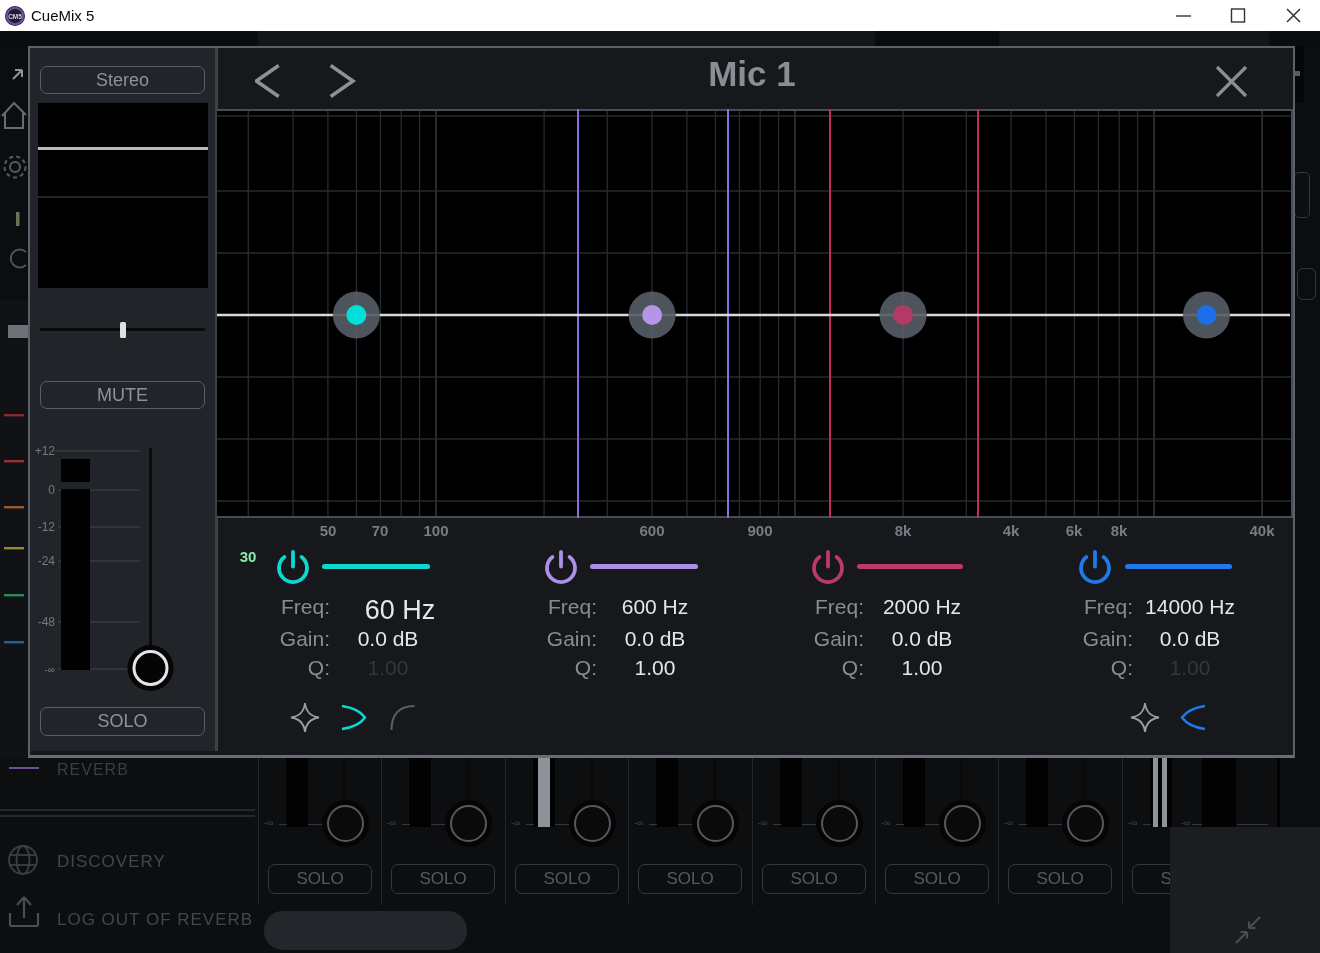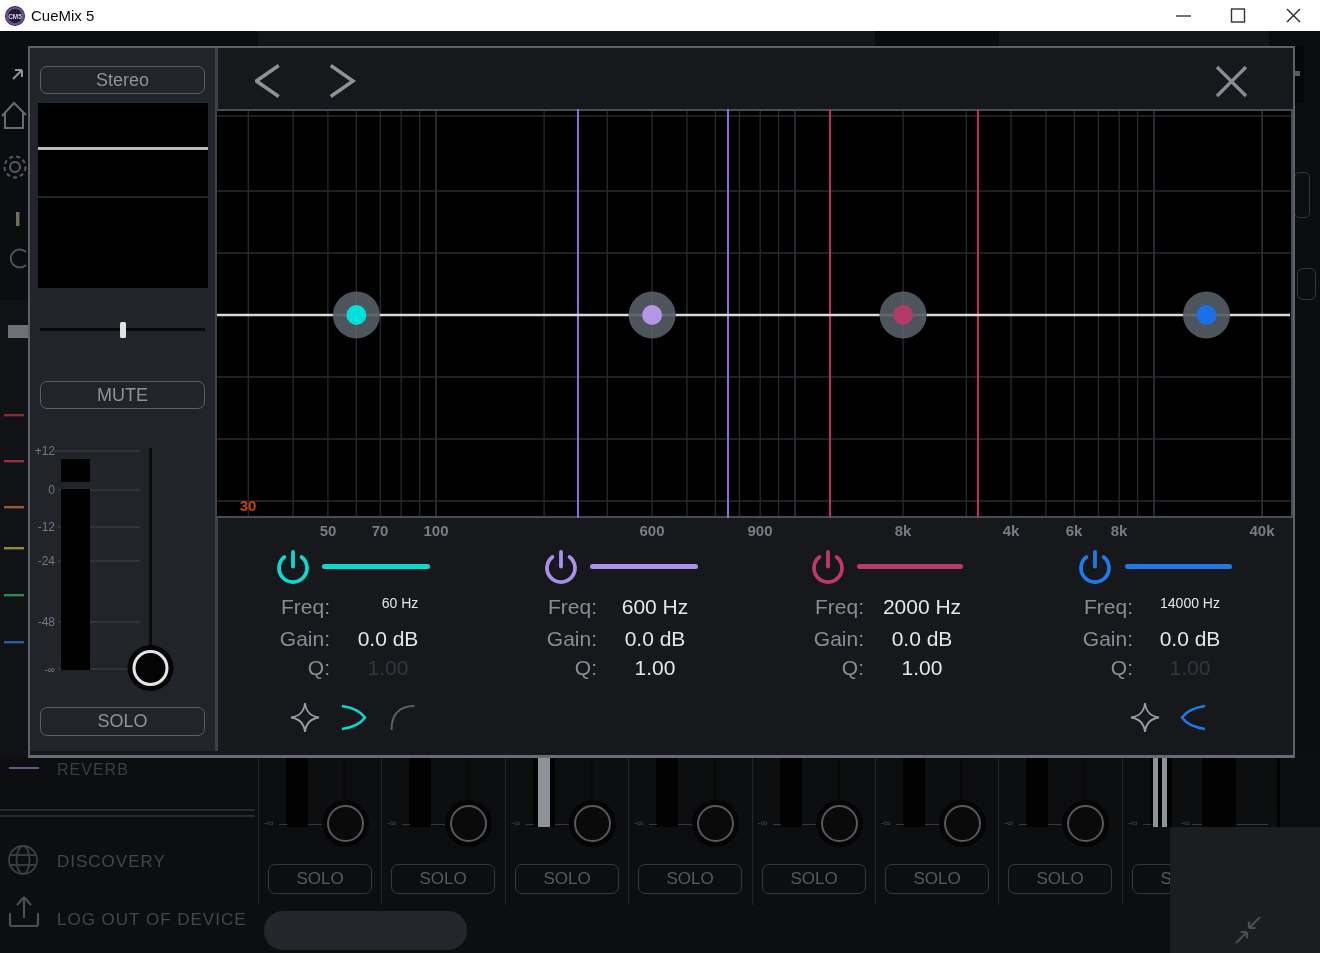--- a/index.html
+++ b/index.html
@@ -68,21 +68,21 @@
       <line x1="3" y1="21" x2="29" y2="21"></line>
     </g>
   </svg>
   <div class="abs" style="left:57px;top:852px;font-size:17px;letter-spacing:1px;color:#43464d;">DISCOVERY</div>
   <svg class="abs" style="left:8px;top:893px;" width="34" height="35" viewBox="0 0 34 35">
     <g stroke="#4a4e55" stroke-width="2.2" fill="none">
       <path d="M2 20 L2 31 Q2 33 4 33 L28 33 Q30 33 30 31 L30 20"></path>
       <path d="M16 25 L16 4 M16 4 L9 12 M16 4 L23 12"></path>
     </g>
   </svg>
-  <div class="abs" style="left:57px;top:910px;font-size:17px;letter-spacing:1px;color:#43464d;">LOG OUT OF DEVICE</div>
+  <div class="abs" style="left:57px;top:910px;font-size:17px;letter-spacing:1px;color:#43464d;">LOG OUT OF REVERB</div>
 
   <div class="abs" style="left:258px;top:757px;width:1062px;height:196px;background:#0d0e10;"></div>
   <div id="mixer">
       <div class="abs" style="left:1181px;top:818px;font-size:9px;color:#44474d;">-∞</div>
       <div class="abs" style="left:1192px;top:824px;width:10px;height:1px;background:#34373c;"></div>
       <div class="abs" style="left:1202px;top:757px;width:34px;height:70px;background:#020203;"></div>
       <div class="abs" style="left:1237px;top:824px;width:31px;height:1px;background:#34373c;"></div>
       <div class="abs" style="left:1277px;top:757px;width:3px;height:70px;background:#020203;"></div>
       <div class="abs" style="left:258px;top:757px;width:1px;height:148px;background:#24262b;"></div>
       <div class="abs" style="left:286px;top:757px;width:22px;height:70px;background:#020203;"></div>
@@ -208,20 +208,21 @@
     <circle cx="120.5" cy="228" r="23" fill="#060607"></circle>
     <circle cx="120.5" cy="228" r="16.5" fill="#050506" stroke="#e4e5e6" stroke-width="3"></circle>
   </svg>
   <div class="abs" style="left:40px;top:707px;width:163px;height:27px;border:1.5px solid #5a5e66;border-radius:7px;
        color:#8e929a;font-size:18px;text-align:center;line-height:27px;">SOLO</div>
 
   <svg class="abs" style="left:255px;top:64px;" width="110" height="34" viewBox="0 0 110 34">
     <path d="M23.7 1.5 L1.4 17 L23.7 32.5" stroke="#8e9196" stroke-width="3.5" fill="none"></path>
     <path d="M75.7 1.5 L98 17 L75.7 32.5" stroke="#8e9196" stroke-width="3.5" fill="none"></path>
   </svg>
+  <div class="abs" style="left:600px;top:54px;width:304px;text-align:center;font-size:35px;font-weight:bold;color:#8a8d93;">Mic 1</div>
   <svg class="abs" style="left:1215px;top:65px;" width="33" height="33" viewBox="0 0 33 33">
     <path d="M2 2 L31 31 M31 2 L2 31" stroke="#8a8d93" stroke-width="3.2" fill="none"></path>
   </svg>
 
   <svg id="graph" class="abs" style="left:217px;top:109px;" width="1076" height="409" viewBox="0 0 1076 409">
       <rect x="0" y="0" width="1076" height="409" fill="#000000"></rect>
       <line x1="31.3" y1="0" x2="31.3" y2="409" stroke="#262b32" stroke-width="1.3"></line>
       <line x1="76.1" y1="0" x2="76.1" y2="409" stroke="#262b32" stroke-width="1.3"></line>
       <line x1="110.9" y1="0" x2="110.9" y2="409" stroke="#262b32" stroke-width="1.3"></line>
       <line x1="139.4" y1="0" x2="139.4" y2="409" stroke="#262b32" stroke-width="1.3"></line>
@@ -273,41 +274,41 @@
       <circle cx="686.1" cy="206" r="23.5" fill="#4e545c"></circle>
       <line x1="686.1" y1="182.5" x2="686.1" y2="229.5" stroke="#565c64" stroke-width="1.3"></line>
       <line x1="662.6" y1="206" x2="709.6" y2="206" stroke="#626870" stroke-width="2.5"></line>
       <circle cx="686.1" cy="206" r="10" fill="#b23a64"></circle>
       <circle cx="989.5" cy="206" r="23.5" fill="#4e545c"></circle>
       <line x1="966.0" y1="206" x2="1013.0" y2="206" stroke="#626870" stroke-width="2.5"></line>
       <circle cx="989.5" cy="206" r="10" fill="#1b6fe8"></circle>
     </svg>
 
   <div id="axis">
-      <div class="abs" style="left:218px;top:497px;width:60px;text-align:center;font-size:15px;font-weight:bold;color:#c2410c;">30</div>
+      <div class="abs" style="left:218px;top:548px;width:60px;text-align:center;font-size:15px;font-weight:bold;color:#86efac;">30</div>
       <div class="abs" style="left:298px;top:522px;width:60px;text-align:center;font-size:15px;font-weight:bold;color:#777c85;">50</div>
       <div class="abs" style="left:350px;top:522px;width:60px;text-align:center;font-size:15px;font-weight:bold;color:#777c85;">70</div>
       <div class="abs" style="left:406px;top:522px;width:60px;text-align:center;font-size:15px;font-weight:bold;color:#777c85;">100</div>
       <div class="abs" style="left:622px;top:522px;width:60px;text-align:center;font-size:15px;font-weight:bold;color:#777c85;">600</div>
       <div class="abs" style="left:730px;top:522px;width:60px;text-align:center;font-size:15px;font-weight:bold;color:#777c85;">900</div>
       <div class="abs" style="left:873px;top:522px;width:60px;text-align:center;font-size:15px;font-weight:bold;color:#777c85;">8k</div>
       <div class="abs" style="left:981px;top:522px;width:60px;text-align:center;font-size:15px;font-weight:bold;color:#777c85;">4k</div>
       <div class="abs" style="left:1044px;top:522px;width:60px;text-align:center;font-size:15px;font-weight:bold;color:#777c85;">6k</div>
       <div class="abs" style="left:1089px;top:522px;width:60px;text-align:center;font-size:15px;font-weight:bold;color:#777c85;">8k</div>
       <div class="abs" style="left:1232px;top:522px;width:60px;text-align:center;font-size:15px;font-weight:bold;color:#777c85;">40k</div>
     </div>
 
   <div id="bands">
       <svg class="abs" style="left:275px;top:545px;" width="36" height="40" viewBox="0 0 36 40">
         <path d="M26.6 12 A14 14 0 1 1 9.4 12" fill="none" stroke="#0cd8d2" stroke-width="3.8" stroke-linecap="round"></path>
         <line x1="18" y1="7" x2="18" y2="21.5" stroke="#0cd8d2" stroke-width="3.8" stroke-linecap="round"></line>
       </svg>
       <div class="abs" style="left:322px;top:564px;width:108px;height:5px;border-radius:2.5px;background:#0cd8d2;"></div>
       <div class="abs" style="left:210px;top:595px;width:120px;text-align:right;font-size:21px;color:#888c94;">Freq:</div>
-      <div class="abs" style="left:298px;top:595px;width:180px;text-align:center;font-size:14px;color:#e4e6e8;padding-left:12px;">60 Hz</div>
+      <div class="abs" style="left:298px;top:595px;width:180px;text-align:center;font-size:27px;color:#e4e6e8;padding-left:12px;">60 Hz</div>
       <div class="abs" style="left:210px;top:627px;width:120px;text-align:right;font-size:21px;color:#888c94;">Gain:</div>
       <div class="abs" style="left:298px;top:627px;width:180px;text-align:center;font-size:21px;color:#e4e6e8;">0.0 dB</div>
       <div class="abs" style="left:210px;top:656px;width:120px;text-align:right;font-size:21px;color:#888c94;">Q:</div>
       <div class="abs" style="left:298px;top:656px;width:180px;text-align:center;font-size:21px;color:#33373d;">1.00</div>
       <svg class="abs" style="left:290px;top:702px;" width="30" height="31" viewBox="0 0 30 31">
         <path d="M15 1 C15.9 9.5 20 14.2 29 15.5 C20 16.8 15.9 21.5 15 30 C14.1 21.5 10 16.8 1 15.5 C10 14.2 14.1 9.5 15 1 Z" fill="none" stroke="#999ea6" stroke-width="1.8"></path>
       </svg>
       <svg class="abs" style="left:341px;top:704px;" width="26" height="27" viewBox="0 0 26 27">
         <path d="M1 2 C13 3.8 20.5 8.5 24 13.5 C20.5 18.5 13 23.2 1 25" fill="none" stroke="#0cd8d2" stroke-width="2.5"></path>
       </svg>
@@ -335,21 +336,21 @@
       <div class="abs" style="left:744px;top:627px;width:120px;text-align:right;font-size:21px;color:#888c94;">Gain:</div>
       <div class="abs" style="left:832px;top:627px;width:180px;text-align:center;font-size:21px;color:#e4e6e8;">0.0 dB</div>
       <div class="abs" style="left:744px;top:656px;width:120px;text-align:right;font-size:21px;color:#888c94;">Q:</div>
       <div class="abs" style="left:832px;top:656px;width:180px;text-align:center;font-size:21px;color:#e4e6e8;">1.00</div>
       <svg class="abs" style="left:1077px;top:545px;" width="36" height="40" viewBox="0 0 36 40">
         <path d="M26.6 12 A14 14 0 1 1 9.4 12" fill="none" stroke="#2079e8" stroke-width="3.8" stroke-linecap="round"></path>
         <line x1="18" y1="7" x2="18" y2="21.5" stroke="#2079e8" stroke-width="3.8" stroke-linecap="round"></line>
       </svg>
       <div class="abs" style="left:1125px;top:564px;width:107px;height:5px;border-radius:2.5px;background:#2079e8;"></div>
       <div class="abs" style="left:1013px;top:595px;width:120px;text-align:right;font-size:21px;color:#888c94;">Freq:</div>
-      <div class="abs" style="left:1100px;top:595px;width:180px;text-align:center;font-size:14px;color:#e4e6e8;">14000 Hz</div>
+      <div class="abs" style="left:1100px;top:595px;width:180px;text-align:center;font-size:21px;color:#e4e6e8;">14000 Hz</div>
       <div class="abs" style="left:1013px;top:627px;width:120px;text-align:right;font-size:21px;color:#888c94;">Gain:</div>
       <div class="abs" style="left:1100px;top:627px;width:180px;text-align:center;font-size:21px;color:#e4e6e8;">0.0 dB</div>
       <div class="abs" style="left:1013px;top:656px;width:120px;text-align:right;font-size:21px;color:#888c94;">Q:</div>
       <div class="abs" style="left:1100px;top:656px;width:180px;text-align:center;font-size:21px;color:#33373d;">1.00</div>
       <svg class="abs" style="left:1130px;top:702px;" width="30" height="31" viewBox="0 0 30 31">
         <path d="M15 1 C15.9 9.5 20 14.2 29 15.5 C20 16.8 15.9 21.5 15 30 C14.1 21.5 10 16.8 1 15.5 C10 14.2 14.1 9.5 15 1 Z" fill="none" stroke="#999ea6" stroke-width="1.8"></path>
       </svg>
       <svg class="abs" style="left:1180px;top:704px;" width="26" height="27" viewBox="0 0 26 27">
         <path d="M25 2 C13 3.8 5.5 8.5 2 13.5 C5.5 18.5 13 23.2 25 25" fill="none" stroke="#2079e8" stroke-width="2.5"></path>
       </svg>

